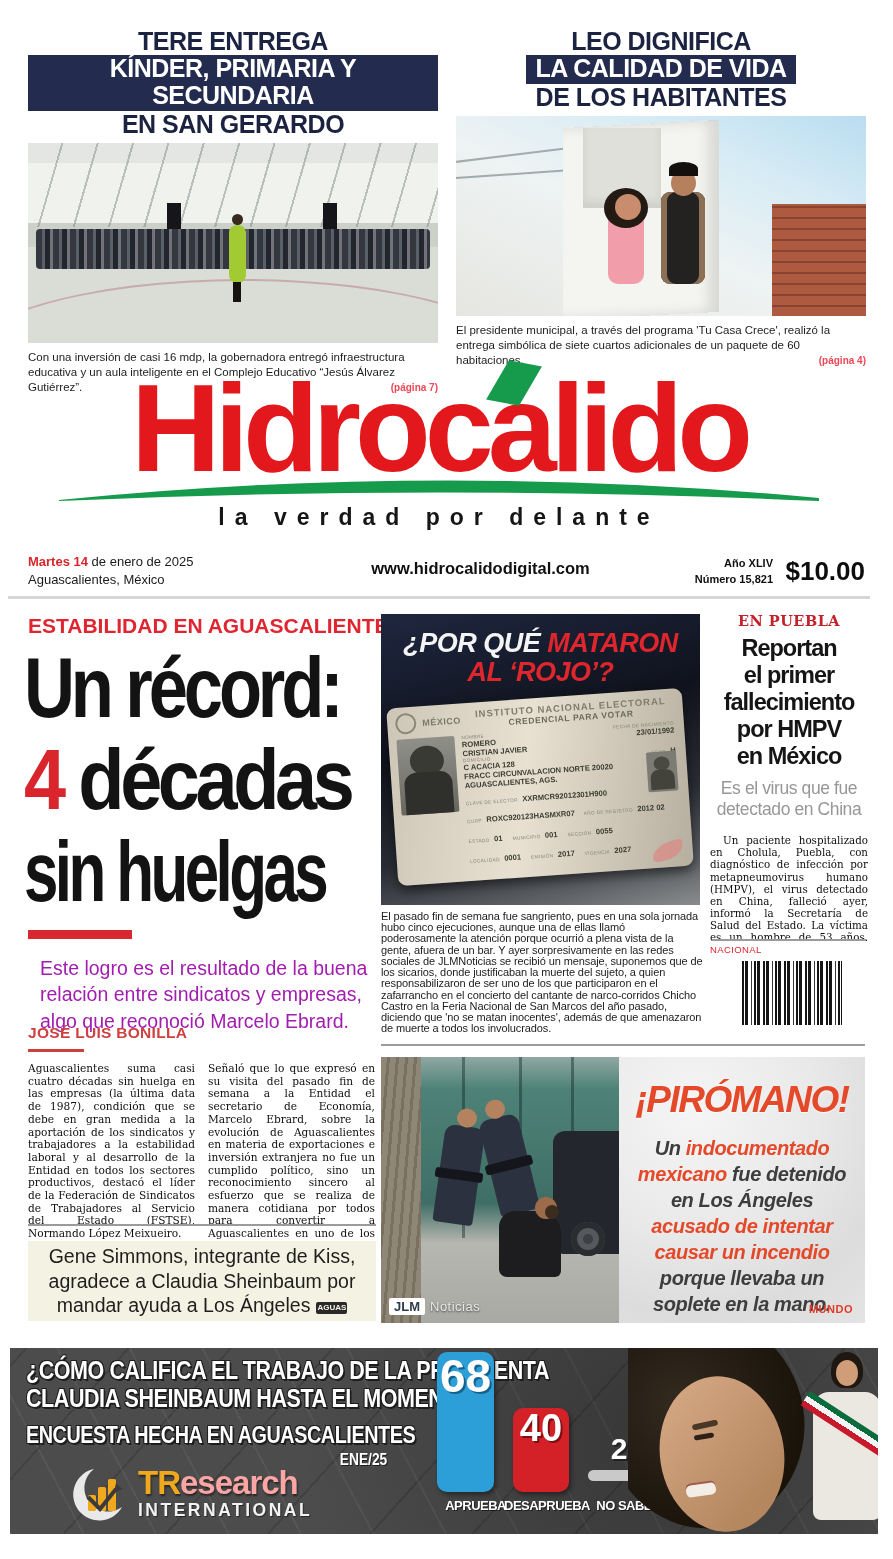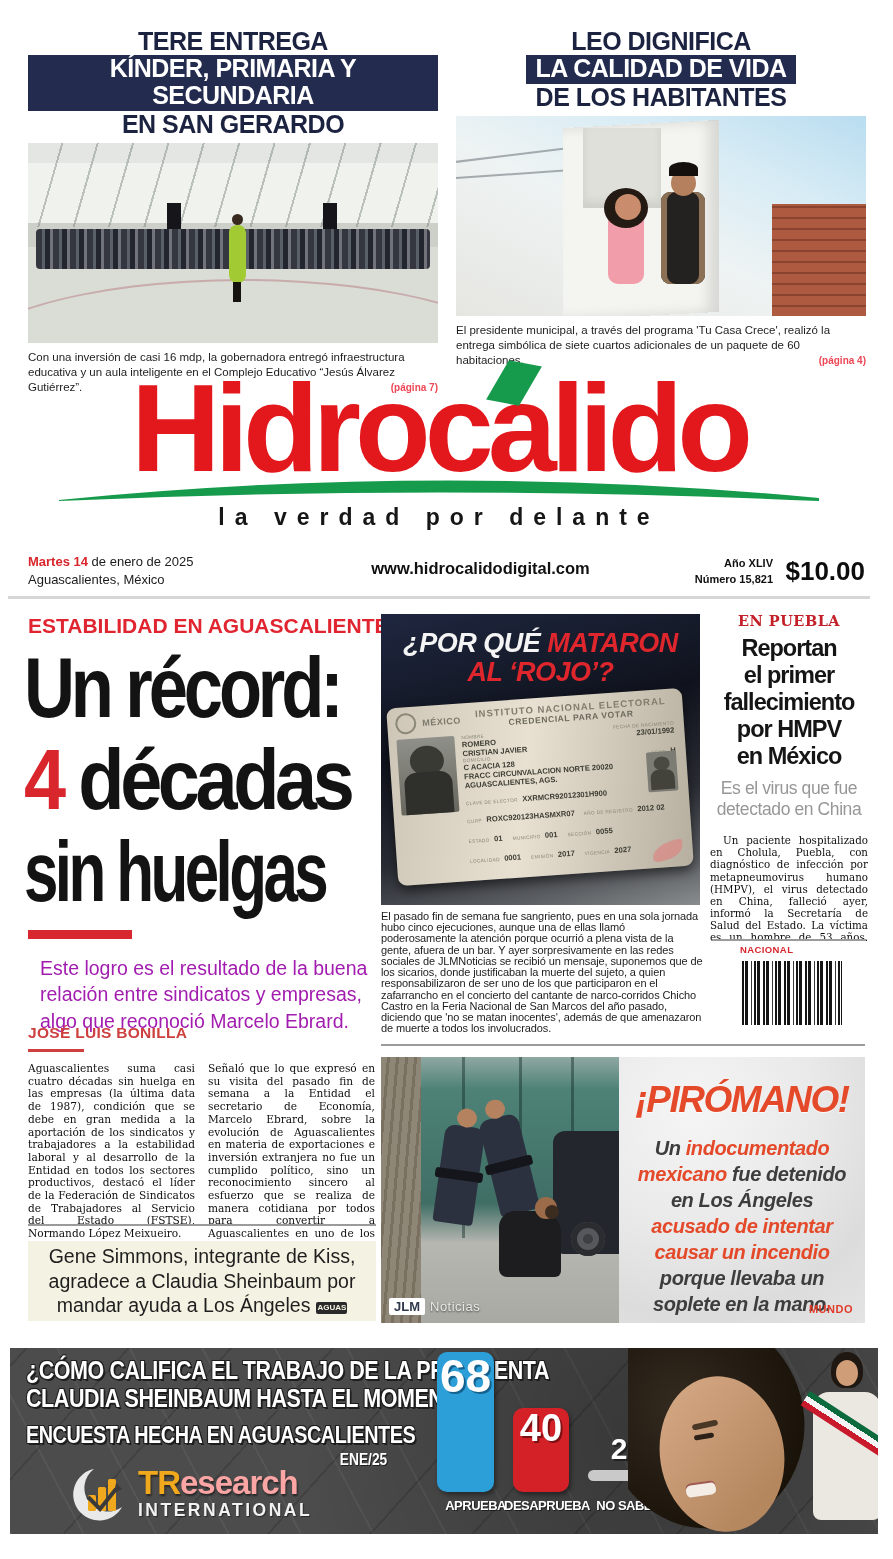--- a/index.html
+++ b/index.html
@@ -121,21 +121,21 @@
               letter-spacing:-0.1px;color:#1c1c1c;}
   .rule-mid{position:absolute;left:381px;top:1044px;width:484px;height:1.5px;background:#9b9b9b;}
 
   
   .hmpv{position:absolute;left:710px;top:612px;width:158px;text-align:center;}
   .hm-kicker{font-family:"DejaVu Serif",serif;font-weight:bold;color:#c3202a;font-size:14.5px;letter-spacing:.5px;}
   .hm-head{margin-top:6px;font-weight:bold;font-size:23.5px;letter-spacing:-1px;line-height:1.15;color:#151515;}
   .hm-deck{margin-top:8px;font-size:17.5px;line-height:1.2;color:#979797;letter-spacing:-0.4px;}
   .hm-body{margin-top:14px;font-family:"DejaVu Serif",serif;font-size:10.3px;line-height:1.18;
            text-align:justify;color:#0e0e0e;text-indent:13px;}
-  .hm-tag{font-family:"Liberation Sans",sans-serif;color:#d8262c;font-weight:bold;font-size:9.5px;letter-spacing:.4px;margin-left:30px;}
+  .hm-tag{font-family:"Liberation Sans",sans-serif;color:#d8262c;font-weight:normal;font-size:9.5px;letter-spacing:.4px;}
   .rule-r{position:absolute;left:712px;top:939px;width:154px;height:1.5px;background:#9b9b9b;}
   .barcode-wrap{position:absolute;left:737px;top:955px;width:110px;height:75px;background:#fff;
                 display:flex;align-items:center;justify-content:center;}
   .barcode{width:100px;height:64px;
      background:repeating-linear-gradient(90deg,#141414 0 2px,#fff 2px 3px,#141414 3px 6px,#fff 6px 9px,
        #3a3a3a 9px 10px,#fff 10px 12px,#141414 12px 14px,#fff 14px 15px,#141414 15px 18px,#fff 18px 21px);}
 
   
   .pir{position:absolute;left:381px;top:1057px;width:484px;height:266px;display:flex;overflow:hidden;}
   .pir-photo{position:relative;width:238px;flex:0 0 auto;overflow:hidden;

